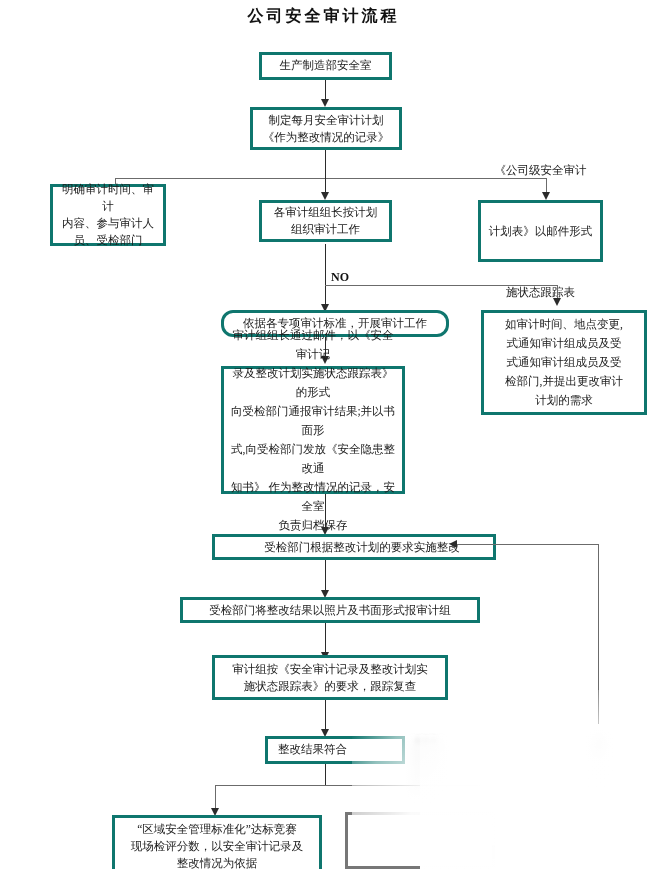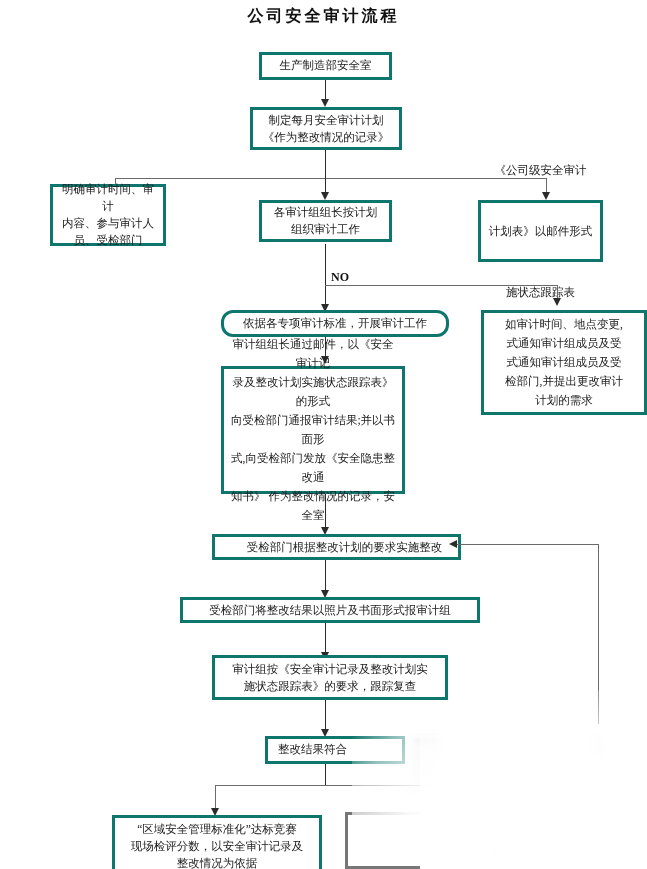--- a/index.html
+++ b/index.html
@@ -168,26 +168,27 @@
 
   <div class="edge v" style="left:325px; top:337px; height:21px;"></div>
   <div class="arrow-down" style="left:321px; top:356px;"></div>
 
   <div class="node dense" style="left:221px; top:366px; width:184px; height:128px; flex-direction:column; font-size:11.5px;">
     <span>审计组组长通过邮件，以《安全审计记</span>
     <span>录及整改计划实施状态跟踪表》的形式</span>
     <span>向受检部门通报审计结果;并以书面形</span>
     <span>式,向受检部门发放《安全隐患整改通</span>
     <span>知书》 作为整改情况的记录，安全室</span>
+    <span>负责归档保存</span>
   </div>
 
   <div class="edge v" style="left:325px; top:494px; height:35px;"></div>
   <div class="arrow-down" style="left:321px; top:527px;"></div>
 
-  <div class="node" style="left:212px; top:534px; width:249px; height:26px;padding-left:20px;">
+  <div class="node" style="left:212px; top:534px; width:284px; height:26px;padding-left:20px;">
     <span>受检部门根据整改计划的要求实施整改</span>
   </div>
 
   <div class="edge h thin" style="left:457px; top:544px; width:141px;"></div>
   <div class="arrow-left" style="left:449px; top:540px;"></div>
   <div class="edge v thin" style="left:598px; top:544px; height:180px;"></div>
 
   <div class="edge v" style="left:325px; top:560px; height:32px;"></div>
   <div class="arrow-down" style="left:321px; top:590px;"></div>
 

